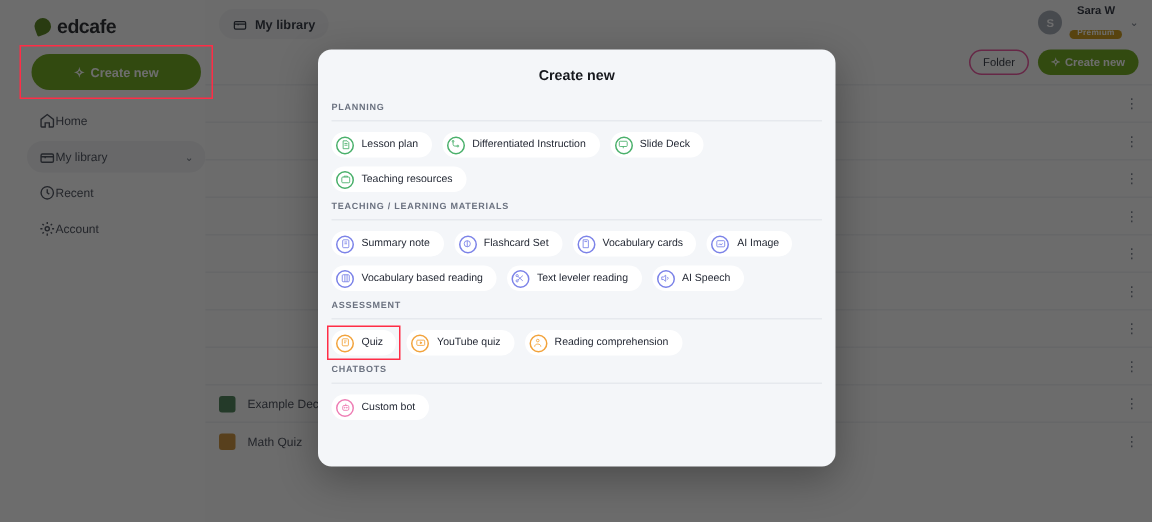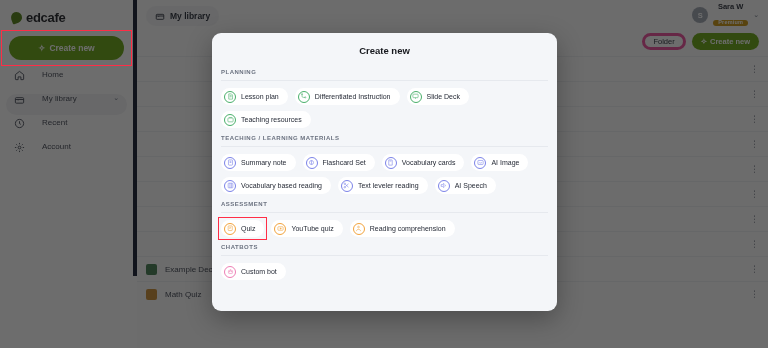--- a/index.html
+++ b/index.html
@@ -6,22 +6,22 @@
   html, body {
     width: 768px; height: 348px;
     font-family: "Liberation Sans", sans-serif;
     overflow: hidden;
     background: #ffffff;
   }
   #app { position: relative; width: 768px; height: 348px; background: #ffffff; }
 
   
   .sidebar {
-    position: absolute; left: 0; top: 0; width: 137px; height: 276px;
-    background: #ffffff; border-right: 4px solid #0f172a;
+    position: absolute; left: 12px; top: 0; width: 137px; height: 276px;
+    background: #ffffff; border-right: 6px solid #0f172a;
   }
   .brand { display: flex; align-items: center; gap: 4px; padding: 10px 0 0 11px; }
   .brand-mark {
     width: 11px; height: 11px; border-radius: 50% 50% 50% 10%;
     background: #4d7c0f; transform: rotate(-20deg); flex: none;
   }
   .brand-name { font-size: 13px; font-weight: 700; color: #16181d; letter-spacing: -0.3px; }
 
   .create-new-wrap { margin: 11px 9px 0 9px; position: relative; }
   .create-new-btn {
@@ -30,21 +30,21 @@
     display: flex; align-items: center; justify-content: center; gap: 4px;
     border: none; cursor: pointer;
   }
   .hl-box {
     position: absolute; left: -8px; top: -6px; right: -8px; bottom: -6px;
     border: 1.4px solid #ff2d46; pointer-events: none; z-index: 60;
   }
 
   .nav { margin-top: 10px; padding: 0 6px; }
   .nav-item {
-    display: flex; gap: 17px;
+    display: flex; align-items: center; gap: 0;
     height: 21px; padding: 0 8px; border-radius: 11px; margin-bottom: 3px;
     font-size: 8px; color: #3f4451; cursor: pointer;
   }
   .nav-item.active { background: #f1f2f4; }
   .nav-item .chev { margin-left: auto; font-size: 7px; color: #6b7280; }
   .nav-ico { width: 11px; height: 11px; flex: none; color: #3f4451; }
   .nav-ico svg { width: 11px; height: 11px; display: block; }
 
   
   .main { position: absolute; left: 137px; top: 0; right: 0; height: 348px; background: #fbfbfb; }
@@ -62,21 +62,21 @@
   .user-txt { line-height: 1.05; }
   .user-name { font-size: 7.5px; color: #1f2430; font-weight: 600; text-align: center; }
   .user-badge {
     display: inline-block; margin-top: 1px; padding: 0.5px 5px; border-radius: 6px;
     background: #c79108; color: #fff; font-size: 5.5px; font-weight: 700; letter-spacing: 0.2px;
   }
   .chev-sm { font-size: 7px; color: #6b7280; }
 
   .toolbar { display: flex; align-items: center; justify-content: flex-end; gap: 6px; padding: 2px 9px 4px 9px; }
   .btn-folder {
-    height: 17px; padding: 0 8px; border-radius: 9px; background: #fff; border: 3px solid #ec4899;
+    height: 17px; padding: 0 8px; border-radius: 9px; background: #fff; border: 1px solid #ec4899;
     font-size: 7.5px; color: #1f2430; display: flex; align-items: center; cursor: pointer;
   }
   .btn-create {
     height: 17px; padding: 0 9px; border-radius: 9px; background: #65a30d; border: none;
     font-size: 7.5px; color: #fff; font-weight: 600; display: flex; align-items: center; gap: 3px; cursor: pointer;
   }
 
   .rows { margin-top: 2px; }
   .row {
     display: flex; align-items: center; height: 25px; padding: 0 9px;

